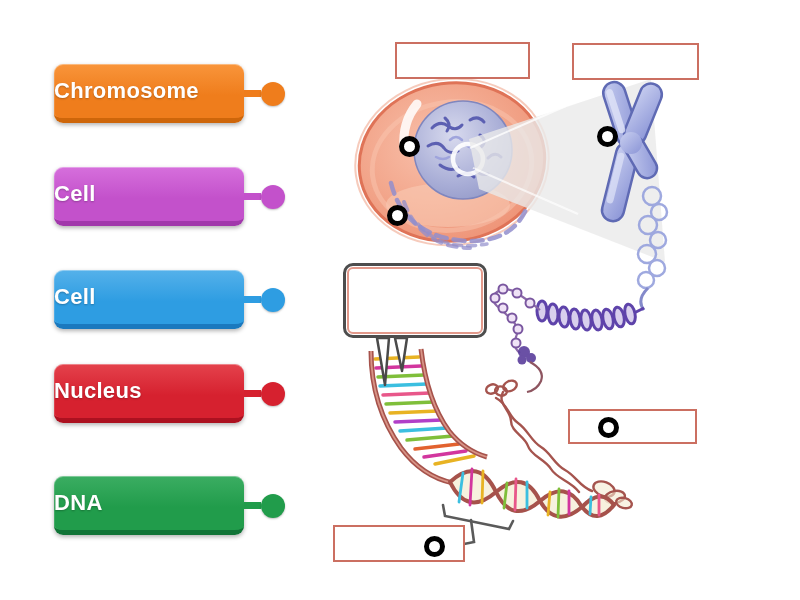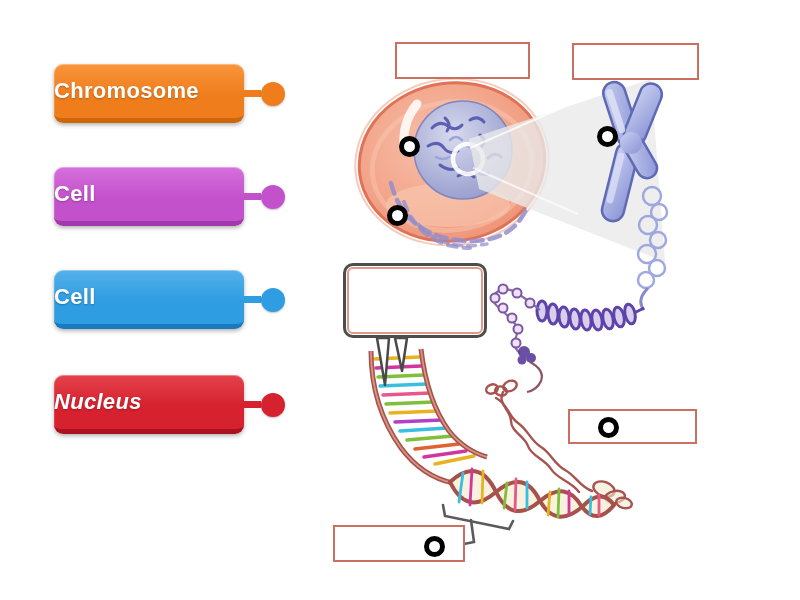--- a/index.html
+++ b/index.html
@@ -274,22 +274,29 @@
   </div>
 
   <div class="chip-row" style="top: 268px; --c-light: #55B1EA; --c-base: #2E9DE2; --c-dark: #1B79BE;">
     <div class="chip">
       <span class="chip-text">Cell</span>
     </div>
     <span class="chip-stem"></span>
     <span class="chip-dot"></span>
   </div>
 
-  <div class="chip-row" style="top: 373px; font-style: italic; --c-light: #E4424C; --c-base: #D6212F; --c-dark: #AC1120;">
+  <div class="chip-row" style="top: 362px; --c-light: #E4424C; --c-base: #D6212F; --c-dark: #AC1120;">
     <div class="chip">
       <span class="chip-text">Nucleus</span>
     </div>
     <span class="chip-stem"></span>
     <span class="chip-dot"></span>
   </div>
 
+  <div class="chip-row" style="top: 474px; --c-light: #3BAD62; --c-base: #219C4B; --c-dark: #117437;">
+    <div class="chip">
+      <span class="chip-text">DNA</span>
+    </div>
+    <span class="chip-stem"></span>
+    <span class="chip-dot"></span>
+  </div>
 
 </div>
 
 </body></html>

